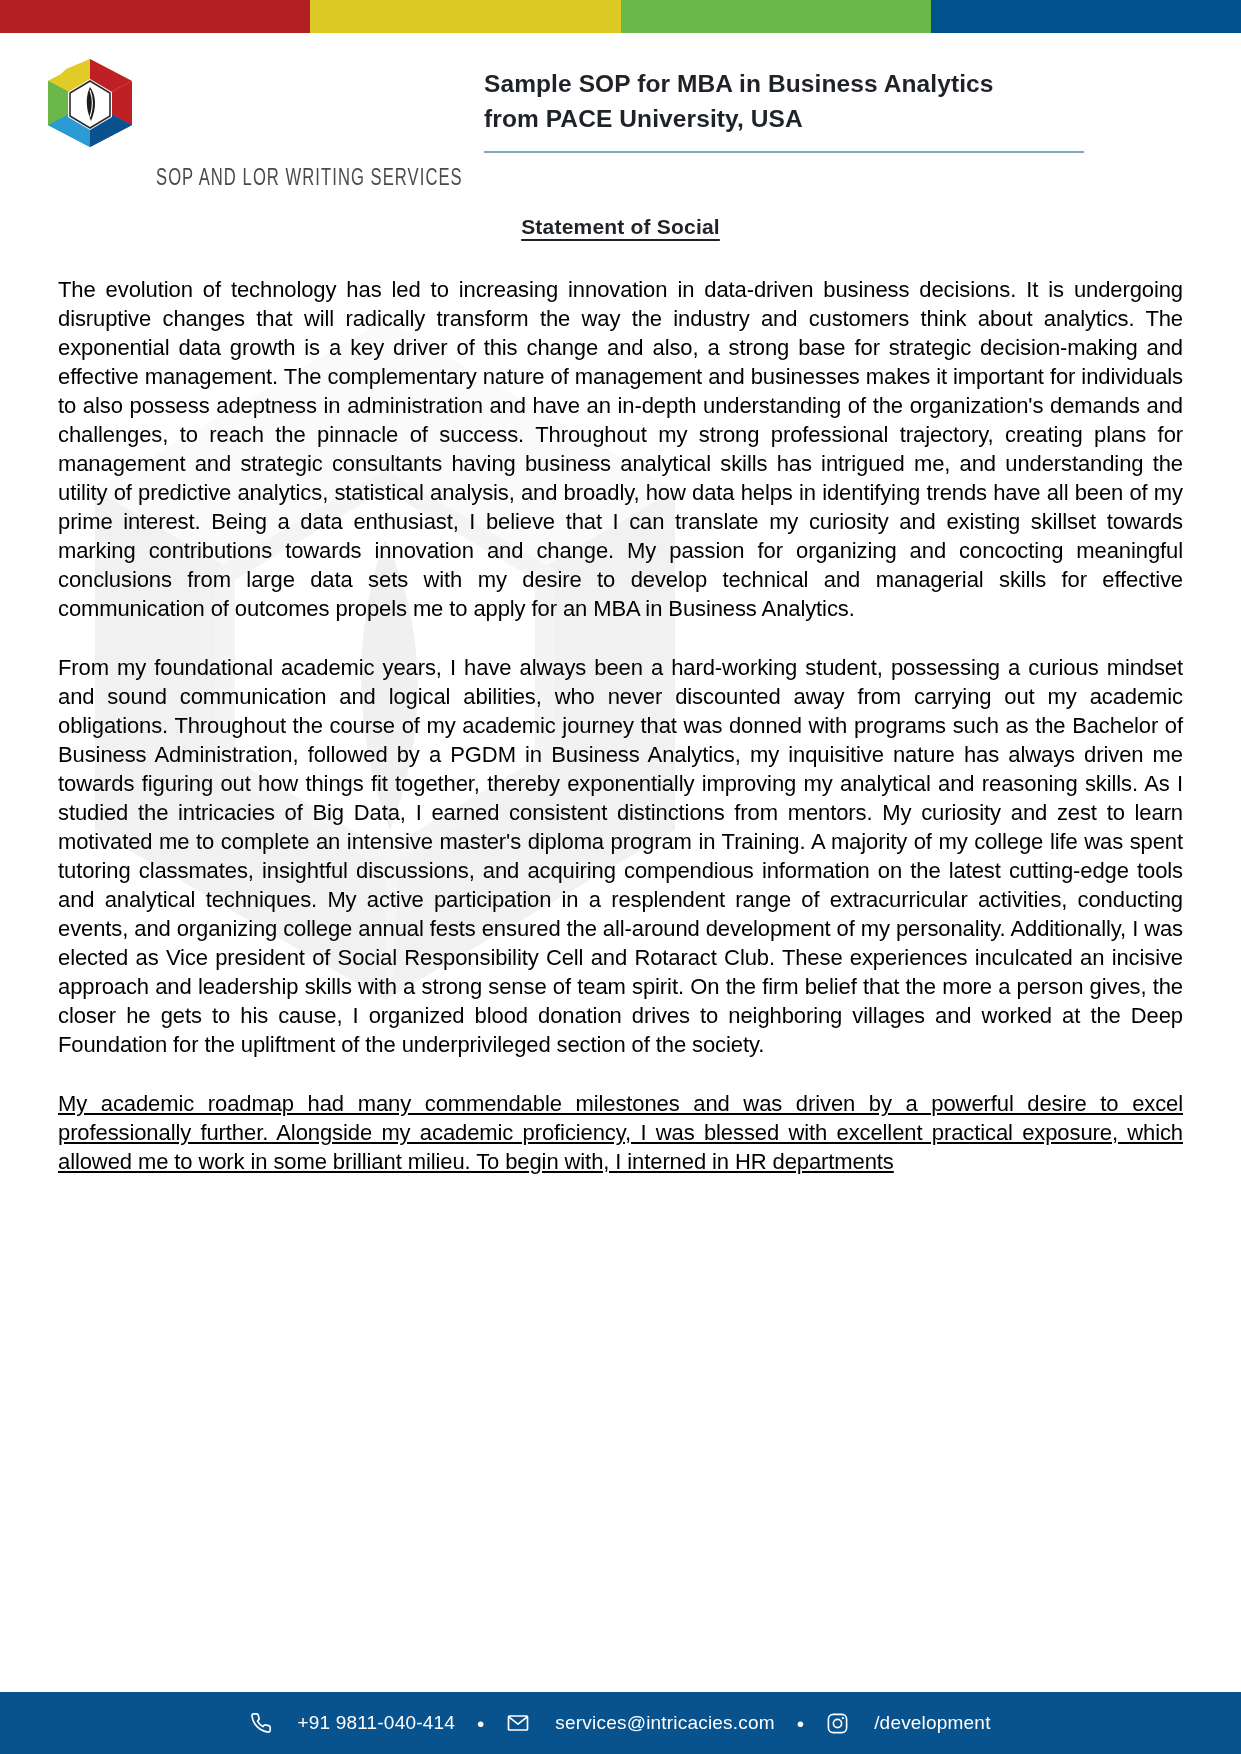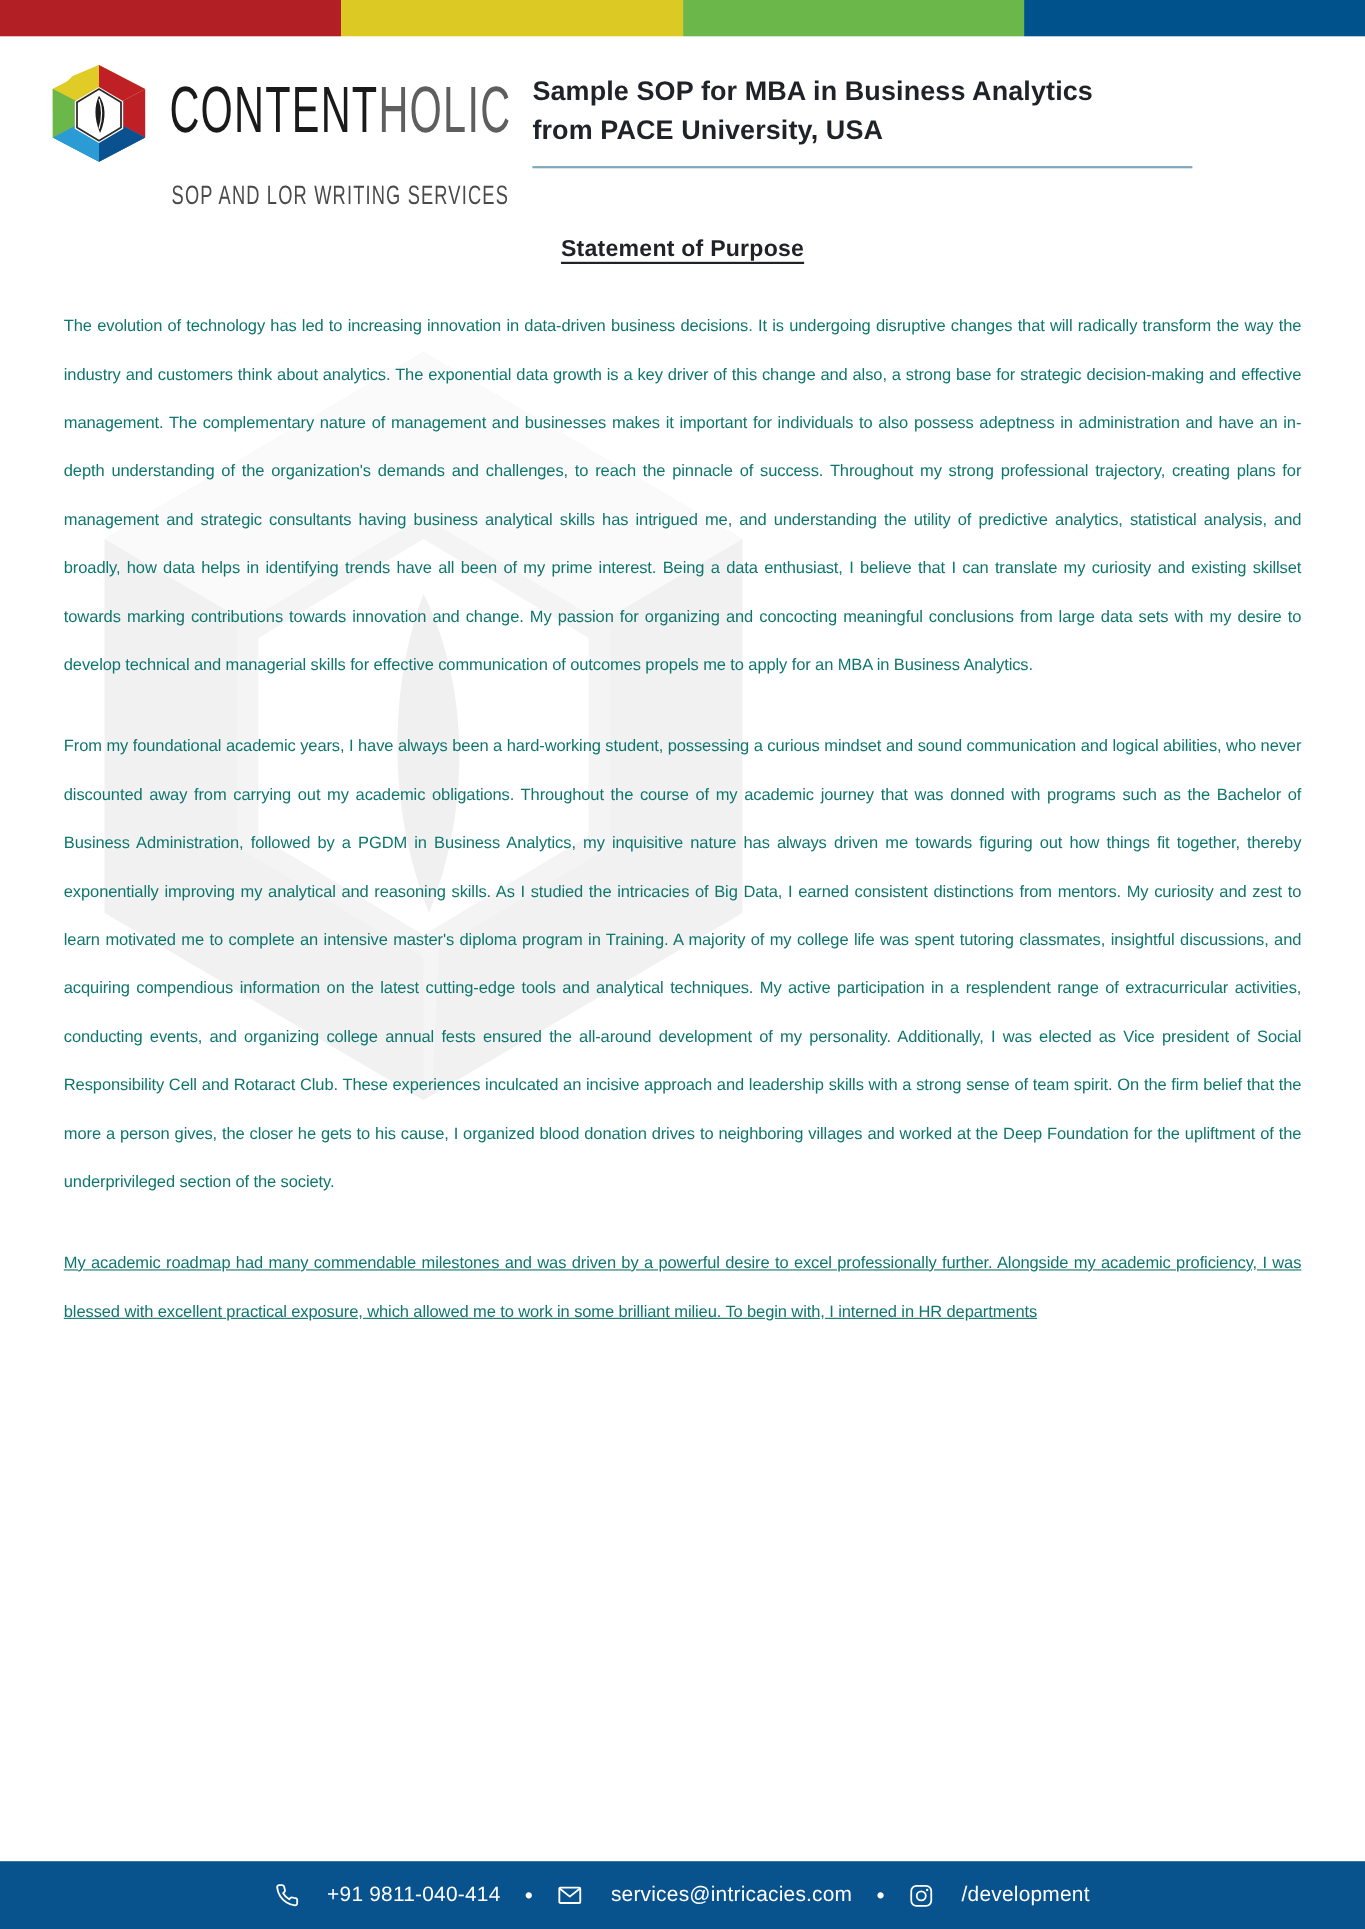--- a/index.html
+++ b/index.html
@@ -113,23 +113,23 @@
     font-size: 21px;
     font-weight: bold;
     color: #1f2328;
     text-decoration: underline;
     text-underline-offset: 5px;
     margin: 42px 0 36px 0;
     letter-spacing: 0.2px;
   }
   .para {
     text-align: justify;
-    font-size: 15px;
-    line-height: 44px;
-    color: #0f766e;
+    font-size: 22px;
+    line-height: 29px;
+    color: #000000;
     margin: 0 0 30px 0;
     letter-spacing: -0.1px;
   }
   .para:last-child { margin-bottom: 0; text-decoration: underline; }
 
   
   .footer {
     position: absolute;
     left: 0;
     bottom: 0;
@@ -184,23 +184,20 @@
           <polygon points="50,48 50,92 8,70" fill="#2b9bd6"></polygon>
           <polygon points="8,26 50,48 8,70" fill="#6cb74a"></polygon>
 
           <polygon points="50,24 72,37 72,62 50,75 28,62 28,37" fill="#ffffff"></polygon>
           <polygon points="50,26 70,38 70,61 50,73 30,61 30,38" fill="#ffffff" stroke="#2b2b2b" stroke-width="1.6"></polygon>
 
           <path d="M50,32 C56,40 57,52 51,66 C45,52 46,40 50,32 Z" fill="#1d1d1d"></path>
           <path d="M50,35 C53,43 53,53 50,62" fill="none" stroke="#ffffff" stroke-width="1.1"></path>
         </svg>
       </div>
-      <div class="wordmark-wrap">
-        <div class="wordmark"><span class="wm-a">CONTENT</span><span class="wm-b">HOLIC</span></div>
-      </div>
     </div>
     <div class="tagline" style="margin-left:116px; align-self:flex-start;">SOP AND LOR WRITING SERVICES</div>
   </div>
 
   <div class="title-block">
     <div class="doc-title">Sample SOP for MBA in Business Analytics from PACE University, USA</div>
     <div class="title-rule"></div>
   </div>
 </div>
 
@@ -221,21 +218,21 @@
     <g fill="#f0f0f0">
       <path d="M350,250 C390,330 395,440 355,540 C315,440 320,330 350,250 Z"></path>
     </g>
     <g fill="#f5f5f5">
       <polygon points="350,560 365,560 358,700 350,700"></polygon>
     </g>
   </svg>
 </div>
 
 <div class="content">
-  <div class="sop-heading">Statement of Purpose</div>
+  <div class="sop-heading">Statement of Social</div>
 
   <p class="para">The evolution of technology has led to increasing innovation in data-driven business decisions. It is undergoing disruptive changes that will radically transform the way the industry and customers think about analytics. The exponential data growth is a key driver of this change and also, a strong base for strategic decision-making  and effective management. The complementary nature of management and businesses makes it important for individuals to also possess adeptness in administration and have an in-depth understanding of the organization's demands and challenges, to reach the pinnacle of success. Throughout my strong professional trajectory, creating plans for management and strategic consultants having business analytical skills has intrigued me, and understanding the utility of predictive analytics, statistical analysis, and broadly, how data helps in identifying trends have all been of my prime interest. Being a data enthusiast, I believe that I can translate my curiosity and existing skillset towards marking contributions towards innovation and change. My passion for organizing and concocting meaningful conclusions from large data sets with my desire to develop technical and managerial skills for effective communication of outcomes propels me to apply for an MBA in Business Analytics.</p>
   <p class="para">From my foundational academic years, I have always been a hard-working student, possessing a curious mindset and sound communication and logical abilities, who never discounted away from carrying out my academic obligations. Throughout the course of my academic journey that was donned with programs such as the Bachelor of Business Administration, followed by a PGDM in Business Analytics, my inquisitive nature has always driven me towards figuring out how things fit together, thereby exponentially improving my analytical and reasoning skills. As I studied the intricacies of Big Data, I earned consistent distinctions from mentors. My curiosity and zest to learn motivated me to complete an intensive master's diploma program in Training.  A majority of my college life was spent tutoring classmates, insightful discussions, and acquiring compendious information on the latest cutting-edge tools and analytical techniques. My active participation in a resplendent range of extracurricular activities, conducting events, and organizing college annual fests ensured the all-around development of my personality. Additionally, I was elected as Vice president of Social Responsibility Cell and Rotaract Club. These experiences inculcated an incisive approach and leadership skills with a strong sense of team spirit. On the firm belief that the more a person gives, the closer he gets to his cause, I organized blood donation drives to neighboring villages and worked at the Deep Foundation for the upliftment of the underprivileged section of the society.</p>
   <p class="para">My academic roadmap had many commendable milestones and was driven by a powerful desire to excel professionally further. Alongside my academic proficiency, I was blessed with excellent practical exposure, which allowed me to work in some brilliant milieu. To begin with, I interned in HR departments</p>
 </div>
 
 <div class="footer">
 
   <div class="f-item">
     <span class="f-icon">

